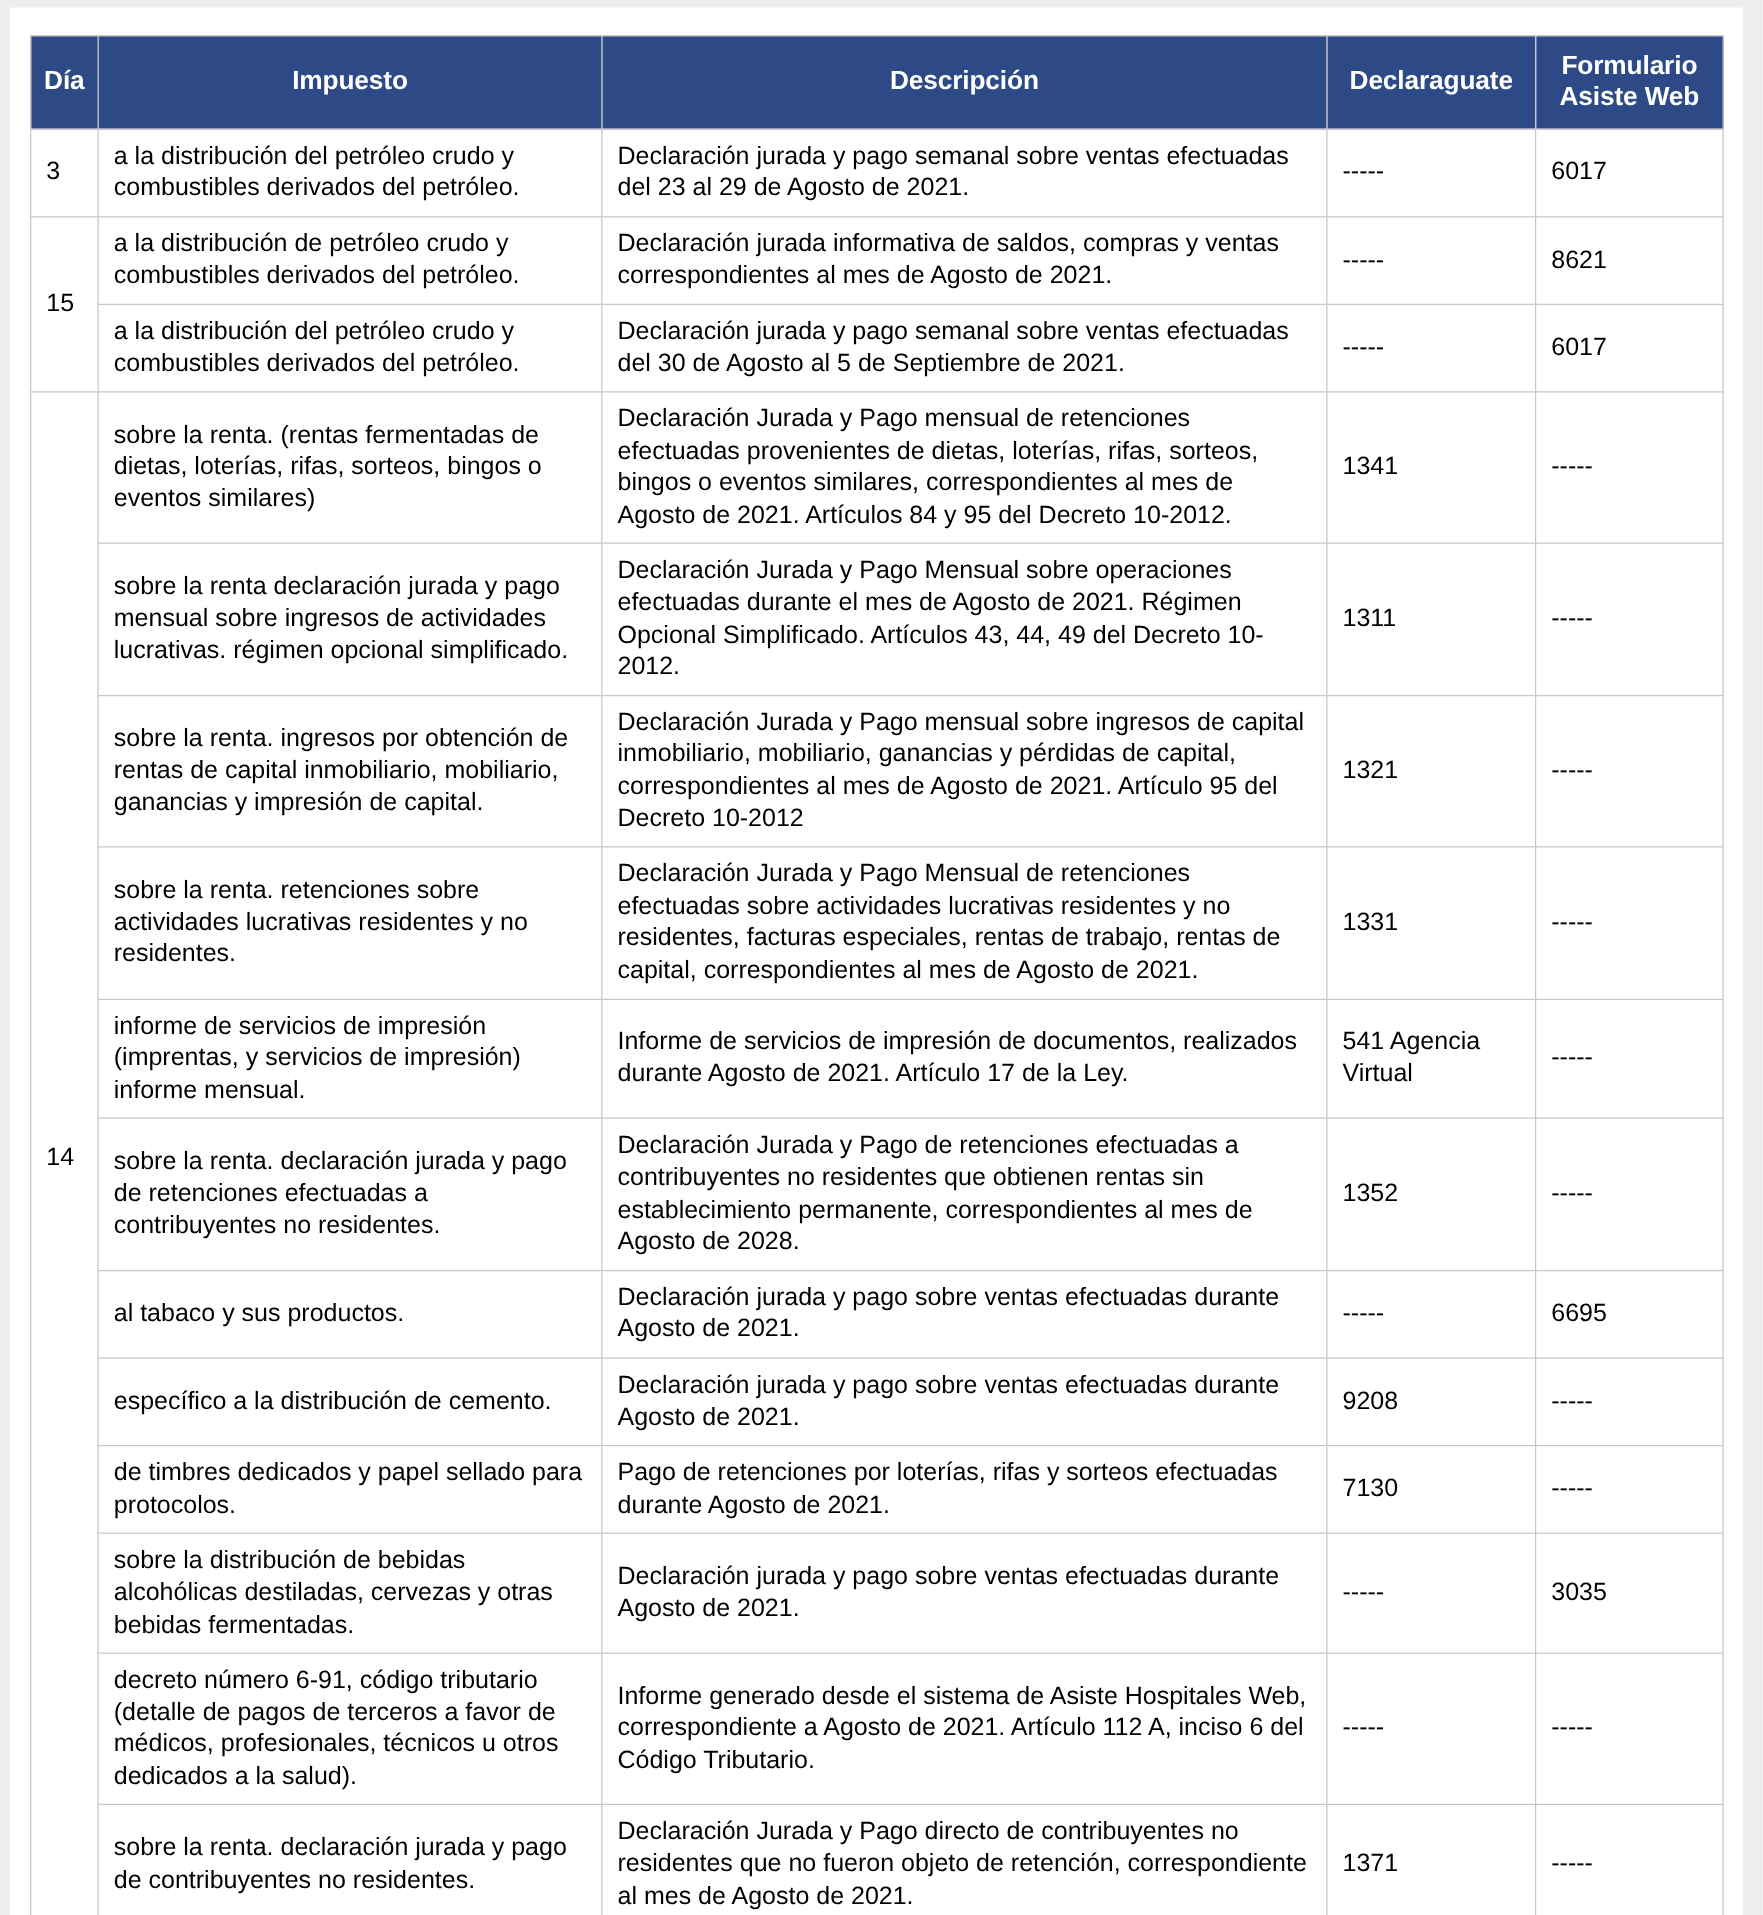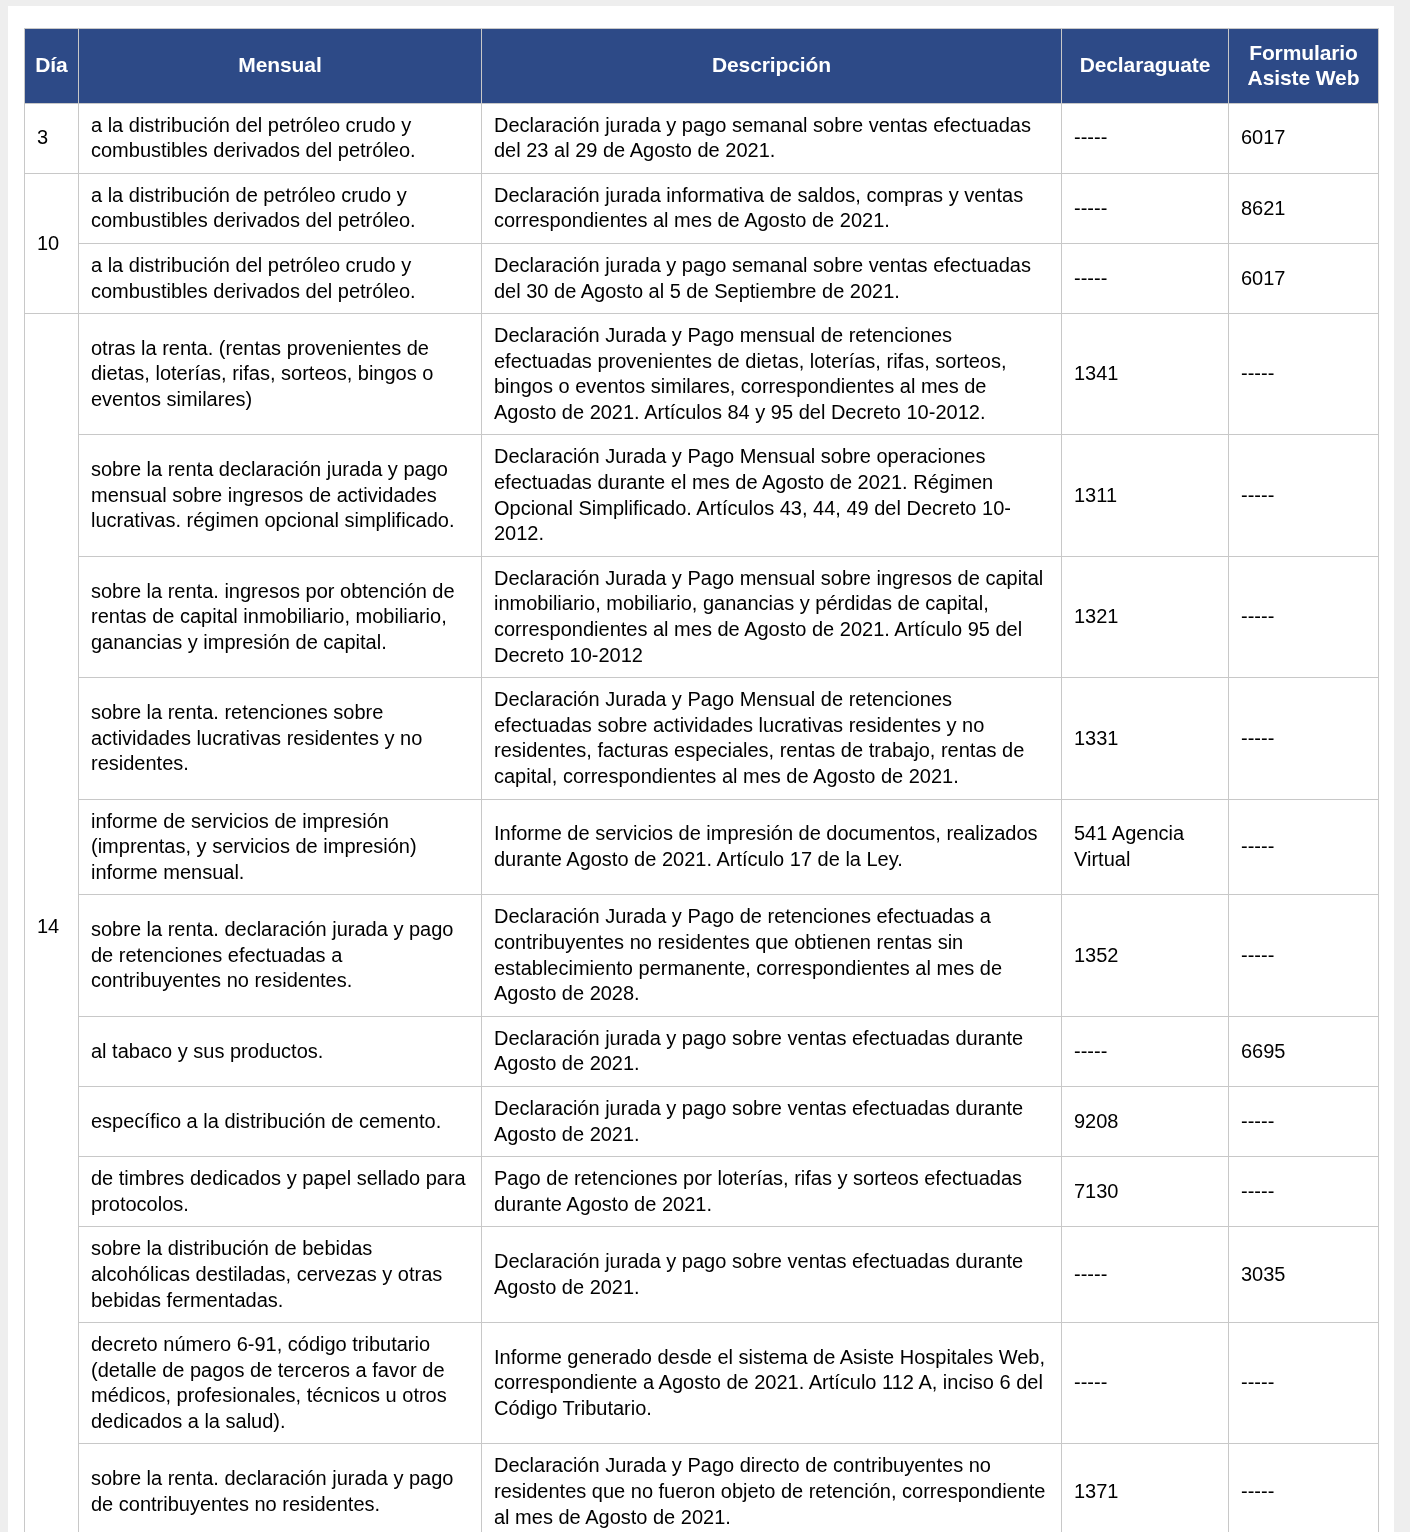--- a/index.html
+++ b/index.html
@@ -86,50 +86,50 @@
       <colgroup>
         <col class="c-dia">
         <col class="c-imp">
         <col class="c-desc">
         <col class="c-dec">
         <col class="c-form">
       </colgroup>
       <thead>
         <tr>
           <th class="th-dia">Día</th>
-          <th>Mensual</th>
+          <th>Impuesto</th>
           <th>Descripción</th>
           <th>Declaraguate</th>
           <th>Formulario Asiste Web</th>
         </tr>
       </thead>
       <tbody id="table-body">
           <tr>
             <td class="day-cell" rowspan="1">3</td>
             <td>a la distribución del petróleo crudo y combustibles derivados del petróleo.</td>
             <td>Declaración jurada y pago semanal sobre ventas efectuadas del 23 al 29 de Agosto de 2021.</td>
             <td class="dash-cell"><span class="dash">-----</span></td>
             <td>6017</td>
           </tr>
           <tr>
-            <td class="day-cell" rowspan="2">10</td>
+            <td class="day-cell" rowspan="2">15</td>
             <td>a la distribución de petróleo crudo y combustibles derivados del petróleo.</td>
             <td>Declaración jurada informativa de saldos, compras y ventas correspondientes al mes de Agosto de 2021.</td>
             <td class="dash-cell"><span class="dash">-----</span></td>
             <td>8621</td>
           </tr>
           <tr>
             <td>a la distribución del petróleo crudo y combustibles derivados del petróleo.</td>
             <td>Declaración jurada y pago semanal sobre ventas efectuadas del 30 de Agosto al 5 de Septiembre de 2021.</td>
             <td class="dash-cell"><span class="dash">-----</span></td>
             <td>6017</td>
           </tr>
           <tr>
             <td class="day-cell" rowspan="12">14</td>
-            <td>otras la renta. (rentas provenientes de dietas, loterías, rifas, sorteos, bingos o eventos similares)</td>
+            <td>sobre la renta. (rentas fermentadas de dietas, loterías, rifas, sorteos, bingos o eventos similares)</td>
             <td>Declaración Jurada y Pago mensual de retenciones efectuadas provenientes de dietas, loterías, rifas, sorteos, bingos o eventos similares, correspondientes al mes de Agosto de 2021. Artículos 84 y 95 del Decreto 10-2012.</td>
             <td>1341</td>
             <td class="dash-cell"><span class="dash">-----</span></td>
           </tr>
           <tr>
             <td>sobre la renta declaración jurada y pago mensual sobre ingresos de actividades lucrativas. régimen opcional simplificado.</td>
             <td>Declaración Jurada y Pago Mensual sobre operaciones efectuadas durante el mes de Agosto de 2021. Régimen Opcional Simplificado. Artículos 43, 44, 49 del Decreto 10-2012.</td>
             <td>1311</td>
             <td class="dash-cell"><span class="dash">-----</span></td>
           </tr>

